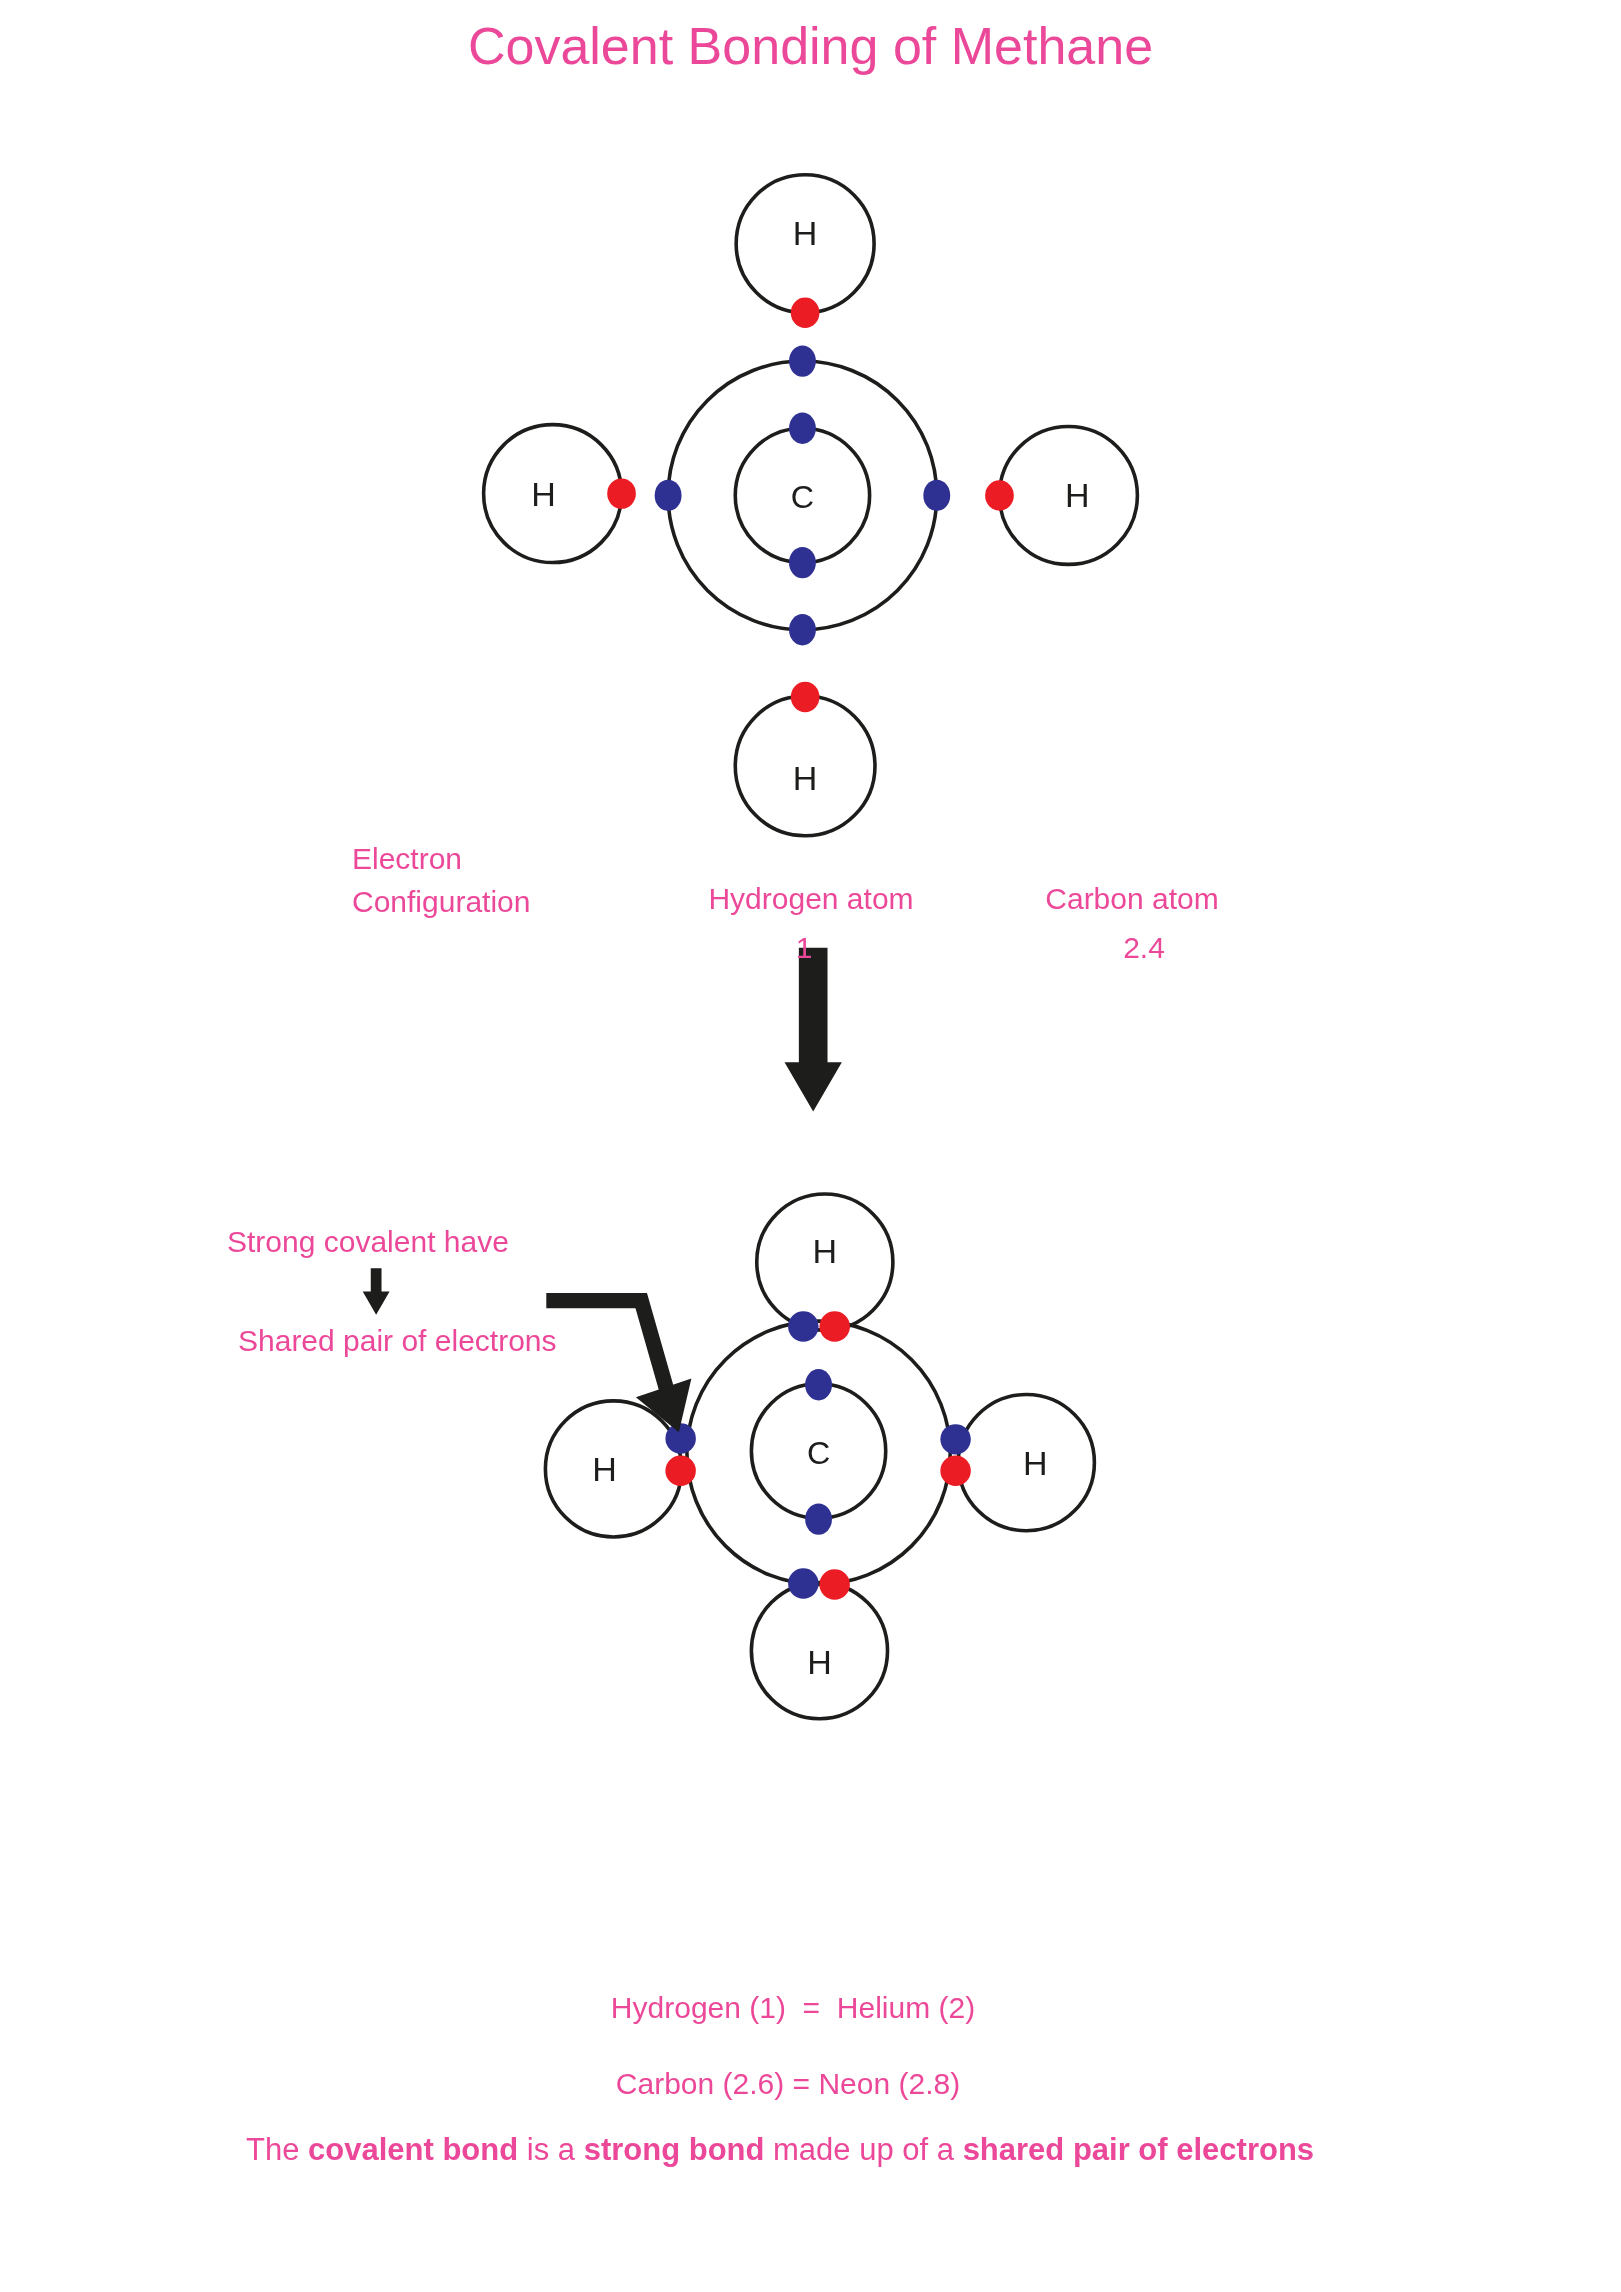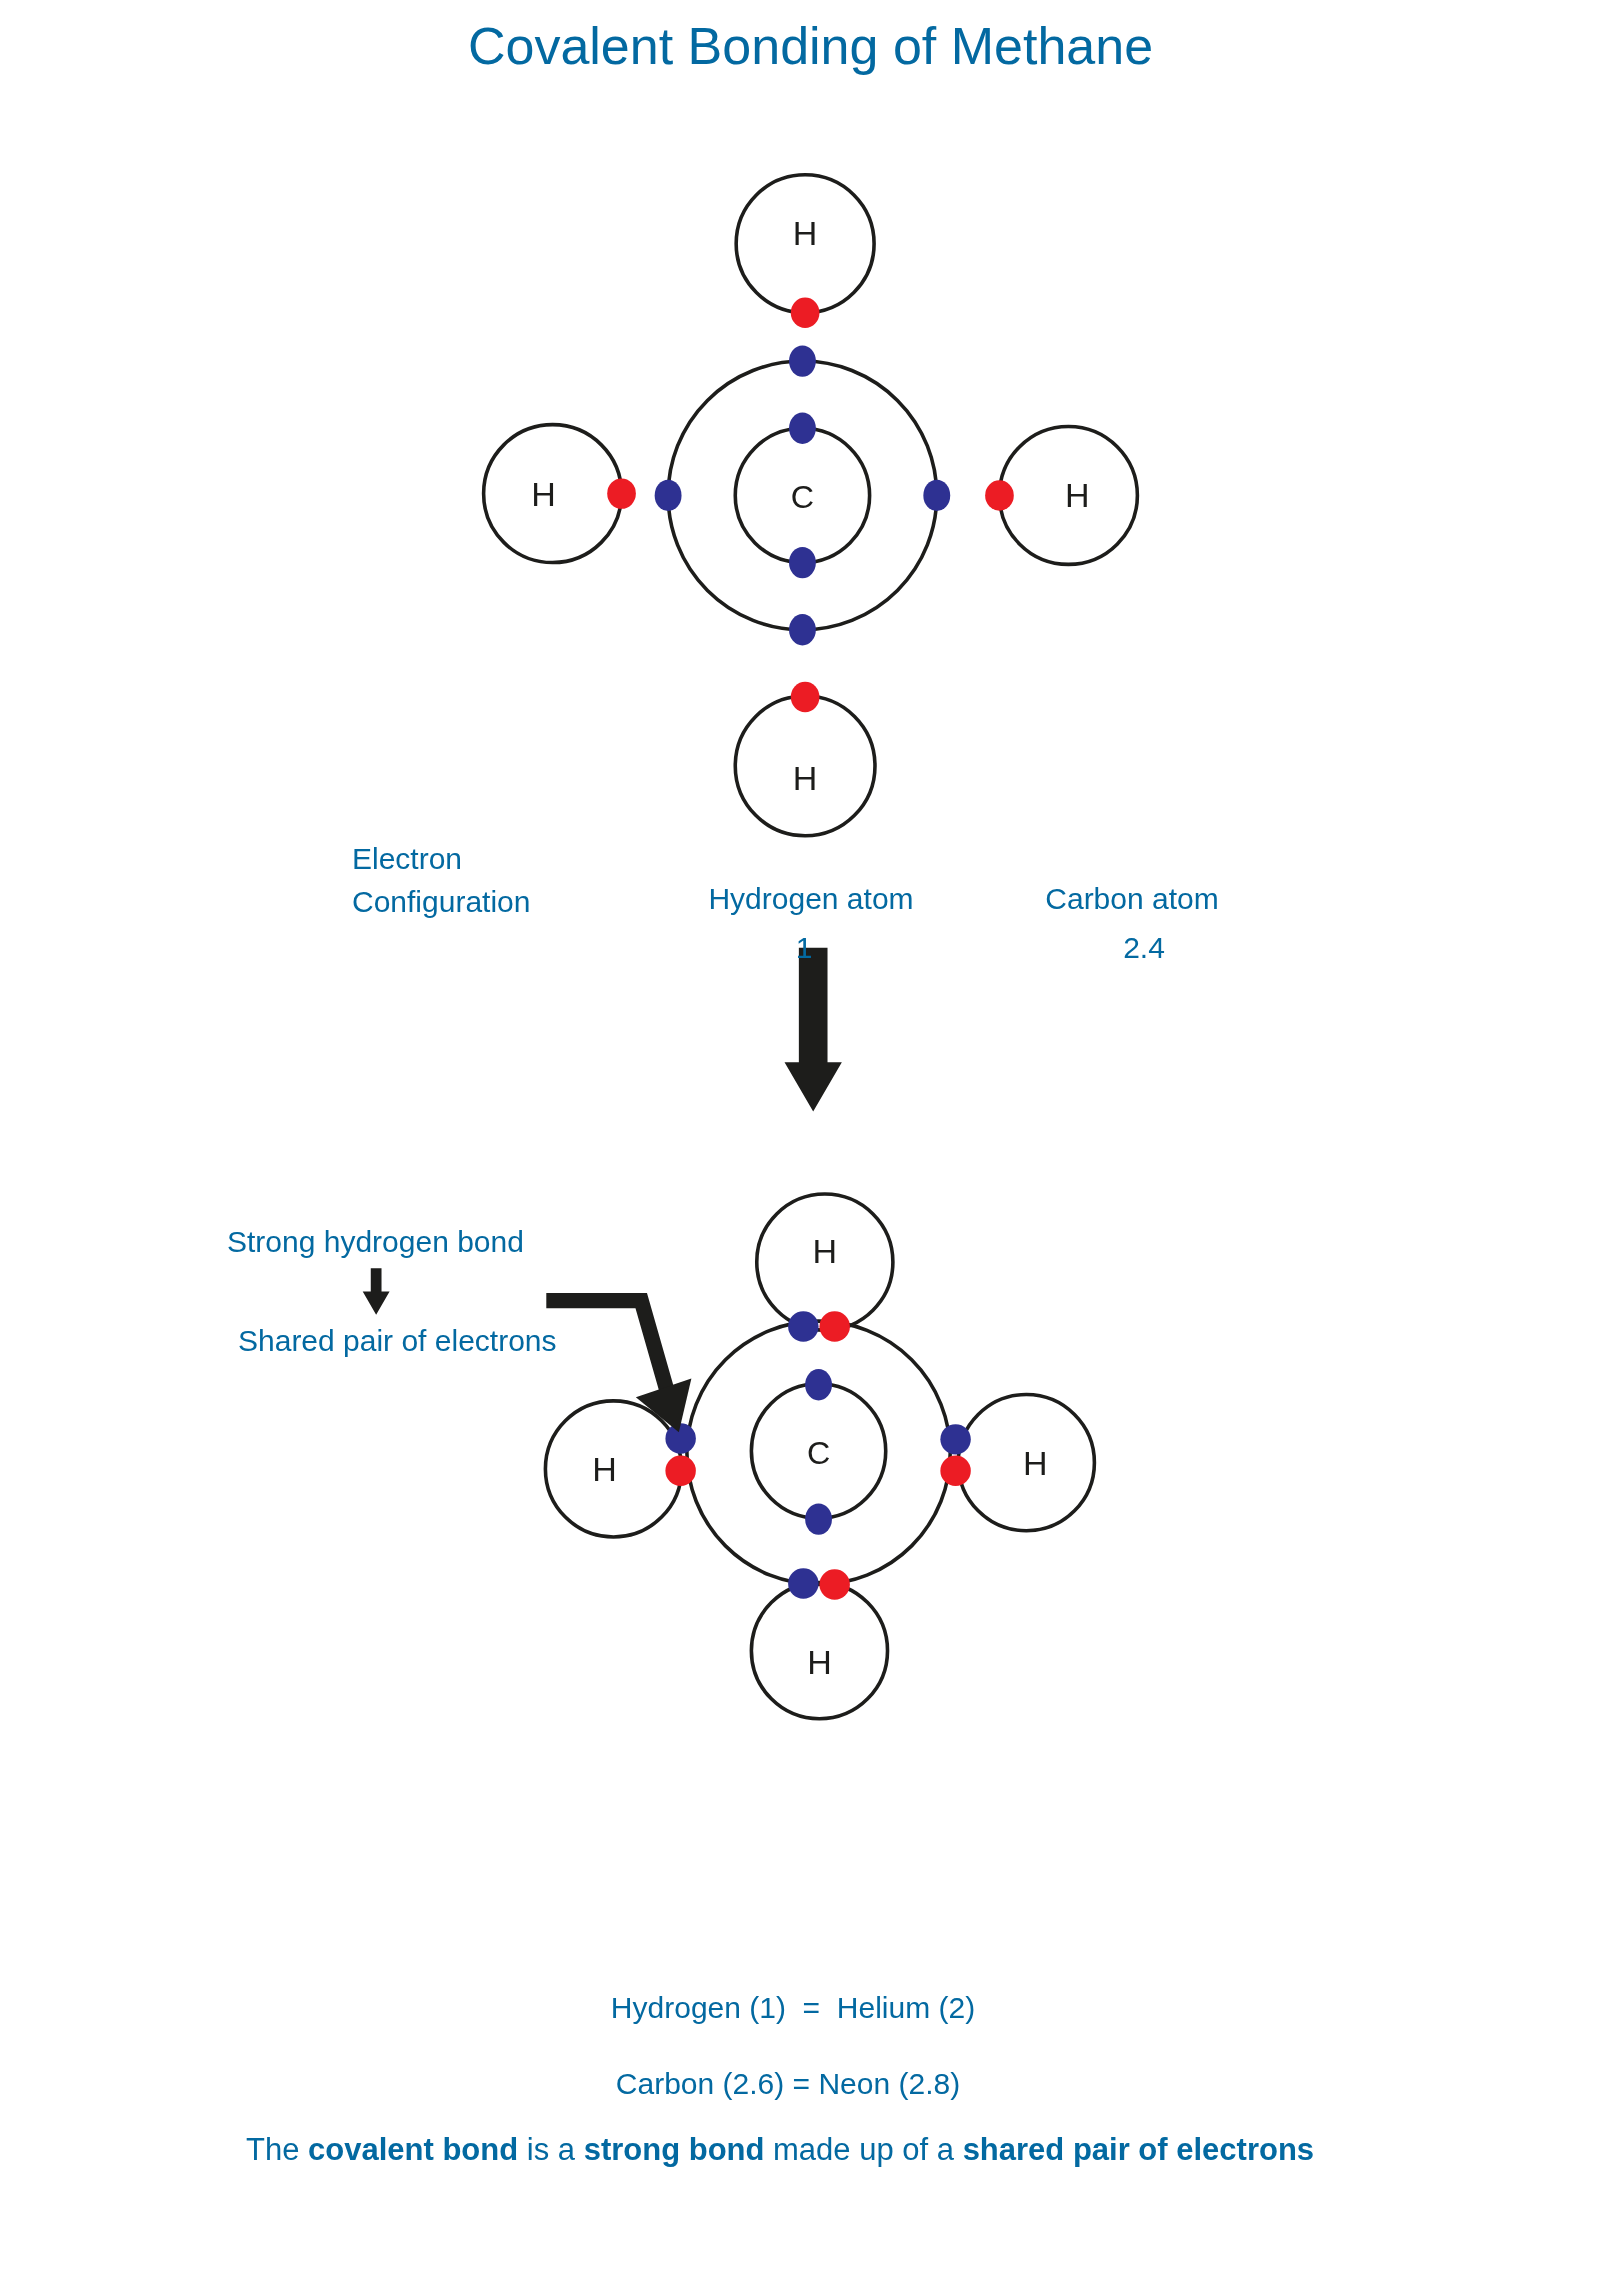--- a/index.html
+++ b/index.html
@@ -1,17 +1,17 @@
 <!DOCTYPE html>
 <html style="font-size:14.3px"><head>
 <meta charset="utf-8">
 <style>
   html,body{margin:0;padding:0;background:#fff;}
   .page{position:relative;width:1621px;height:2293px;background:#ffffff;
-        font-family:"Liberation Sans", sans-serif;color:#0369a1;overflow:hidden;}
+        font-family:"Liberation Sans", sans-serif;color:#ec4899;overflow:hidden;}
   .abs{position:absolute;}
   .title{left:0;top:16px;width:1621px;text-align:center;font-size:52px;font-weight:500;letter-spacing:0px;}
   .caption{font-size:30px;line-height:1.42;}
   .center-x{transform:translateX(-50%);white-space:nowrap;margin-top:40px;}
   .annot{font-size:30px;white-space:nowrap;}
   .para{font-size:30px;line-height:1.36;white-space:pre-wrap;}
   .eq{font-size:30px;white-space:pre;}
   .closing{font-size:31px;line-height:1.32;}
   .closing b{font-weight:700;}
   svg{position:absolute;left:0;top:0;}
@@ -99,21 +99,21 @@
 
   <div class="abs caption" style="left:352px;top:838px;">
     <div>Electron</div>
     <div>Configuration</div>
   </div>
   <div class="abs caption center-x" style="left:811px;top:838px;">Hydrogen atom</div>
   <div class="abs caption center-x" style="left:804px;top:887px;">1</div>
   <div class="abs caption center-x" style="left:1132px;top:838px;">Carbon atom</div>
   <div class="abs caption center-x" style="left:1144px;top:887px;">2.4</div>
 
-  <div class="abs annot" style="left:227px;top:1225px;">Strong hydrogen bond</div>
+  <div class="abs annot" style="left:227px;top:1225px;">Strong covalent have</div>
   <div class="abs annot" style="left:238px;top:1324px;">Shared pair of electrons</div>
 
   <div class="abs eq center-x" style="left:793px;top:1951px;">Hydrogen (1)  =  Helium (2)</div>
   <div class="abs eq center-x" style="left:788px;top:2027px;">Carbon (2.6) = Neon (2.8)</div>
 
   <div class="abs closing" style="left:246px;top:2130px;width:1128px;">
     <div><span>The </span><b>covalent bond</b><span> is a </span><b>strong bond</b><span> made up of a </span><b>shared pair of electrons</b></div>
   </div>
 
 </div>

